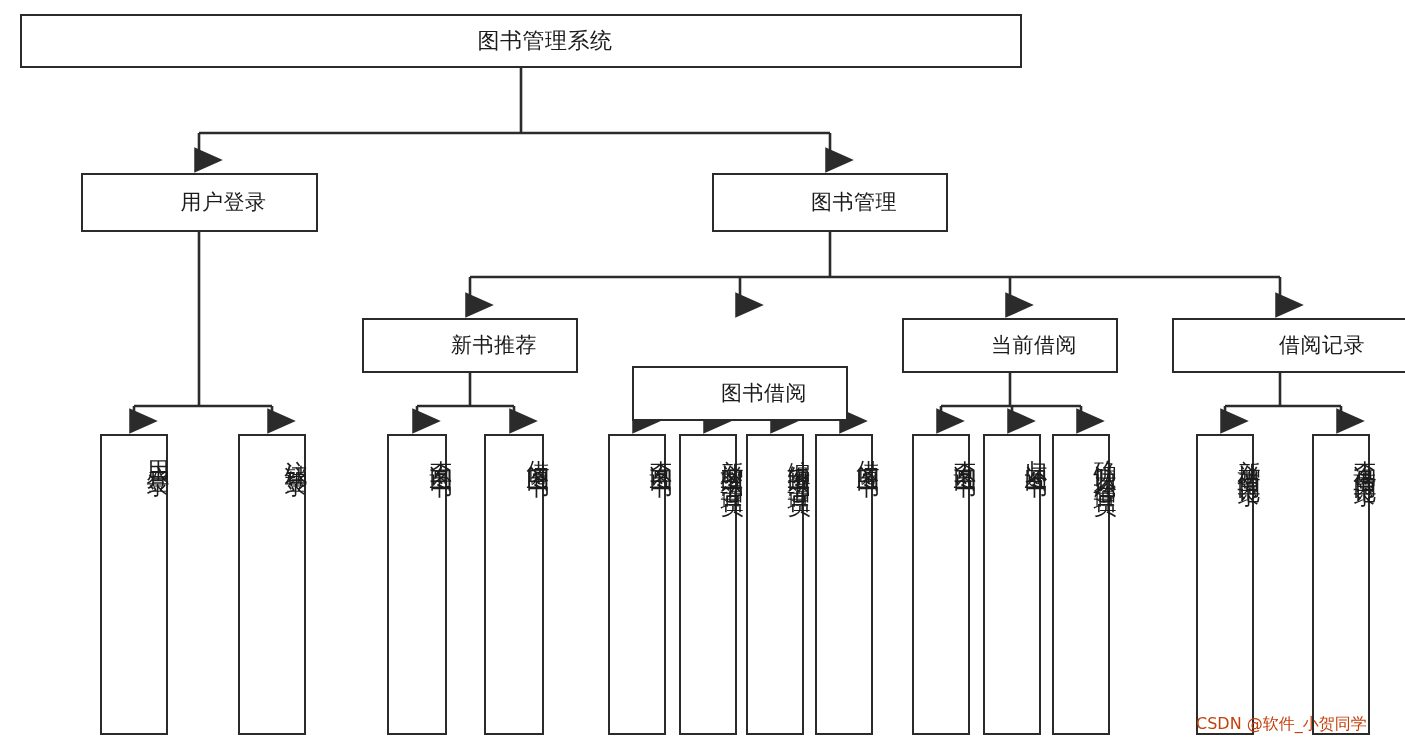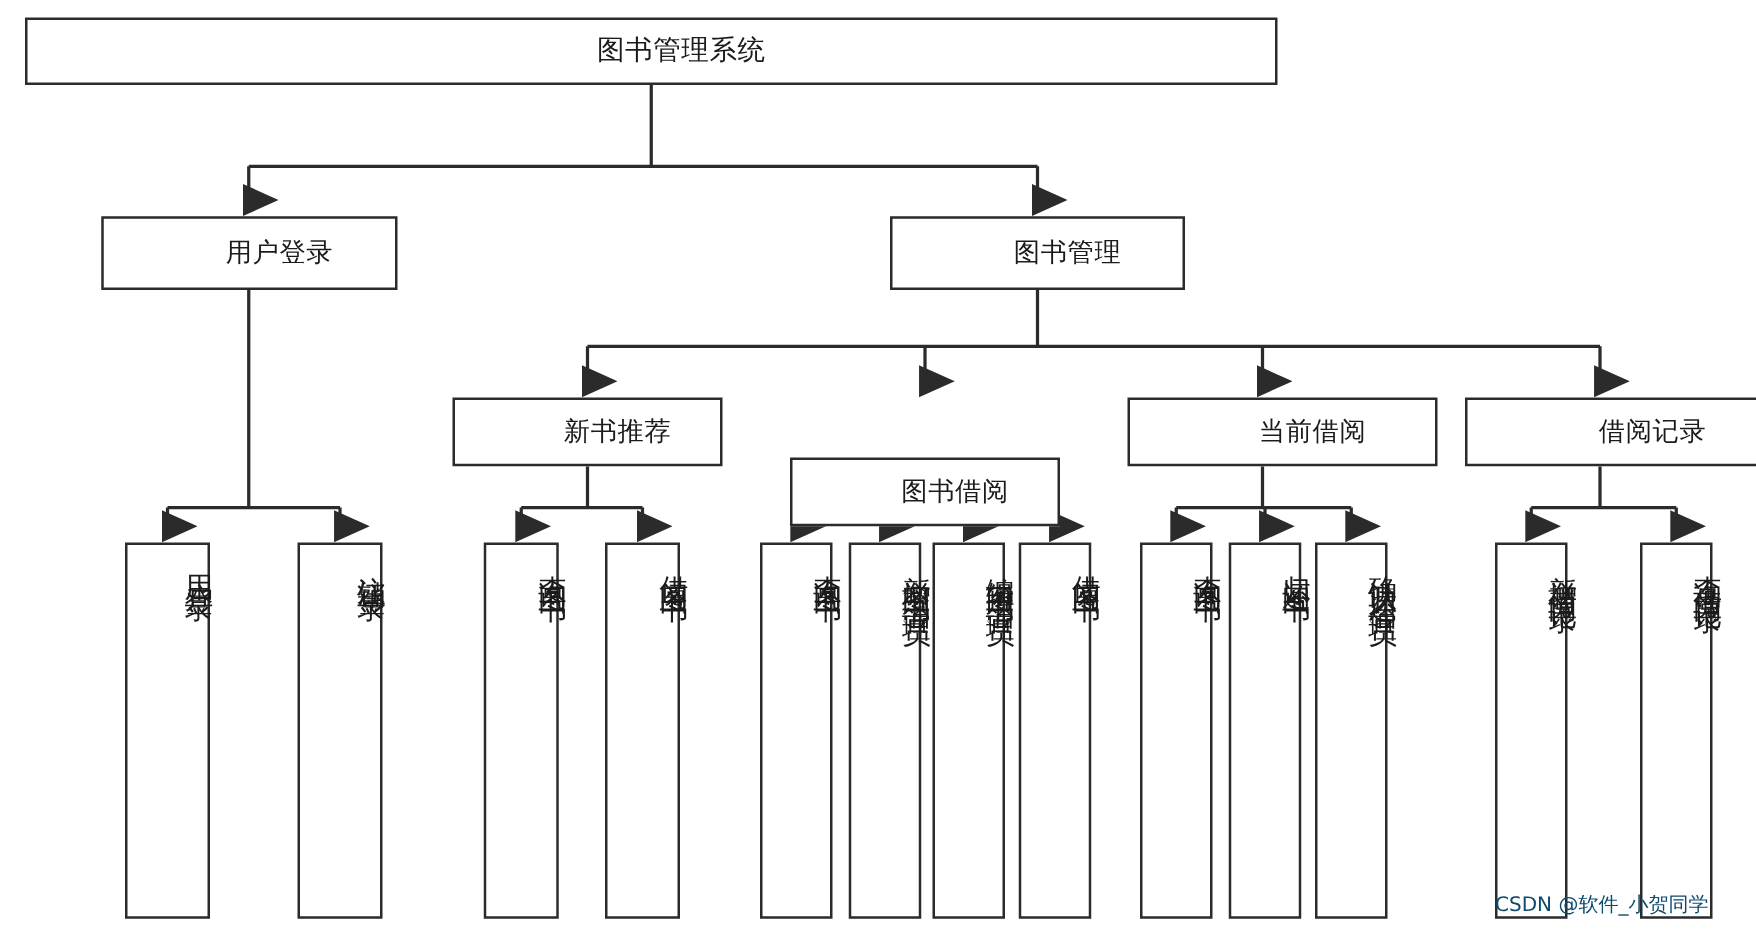--- a/index.html
+++ b/index.html
@@ -61,21 +61,21 @@
     writing-mode: vertical-rl;
     text-orientation: upright;
     font-size: 23px;
     line-height: 1.0;
     letter-spacing: 5px;
     max-height: 290px;
     margin: 0 auto;
   }
   .watermark {
     position: absolute;
-    color: #0c4a6e;
+    color: #c2410c;
     font-size: 16px;
     white-space: nowrap;
     z-index: 5;
     font-family: "DejaVu Sans", "Liberation Sans", sans-serif;
   }
 </style>
 </head>
 <body>
 
 <div id="canvas">
@@ -140,21 +140,21 @@
   <div class="node h" style="left:712px; top:173px; width:236px; height:59px;">
     <span class="cap">图书管理</span>
   </div>
 
   <div class="node h" style="left:362px; top:318px; width:216px; height:55px;">
     <span class="cap">新书推荐</span>
   </div>
   <div class="node h" style="left:632px; top:318px; width:216px; height:55px;margin-top:48px;">
     <span class="cap">图书借阅</span>
   </div>
-  <div class="node h" style="left:902px; top:318px; width:248px; height:55px;">
+  <div class="node h" style="left:902px; top:318px; width:216px; height:55px;">
     <span class="cap">当前借阅</span>
   </div>
   <div class="node h" style="left:1172px; top:318px; width:252px; height:55px;">
     <span class="cap">借阅记录</span>
   </div>
 
   <div class="node v" style="left:100px; top:434px; width:68px; height:301px;">
     <span class="cap">用户登录</span>
   </div>
   <div class="node v" style="left:238px; top:434px; width:68px; height:301px;">

